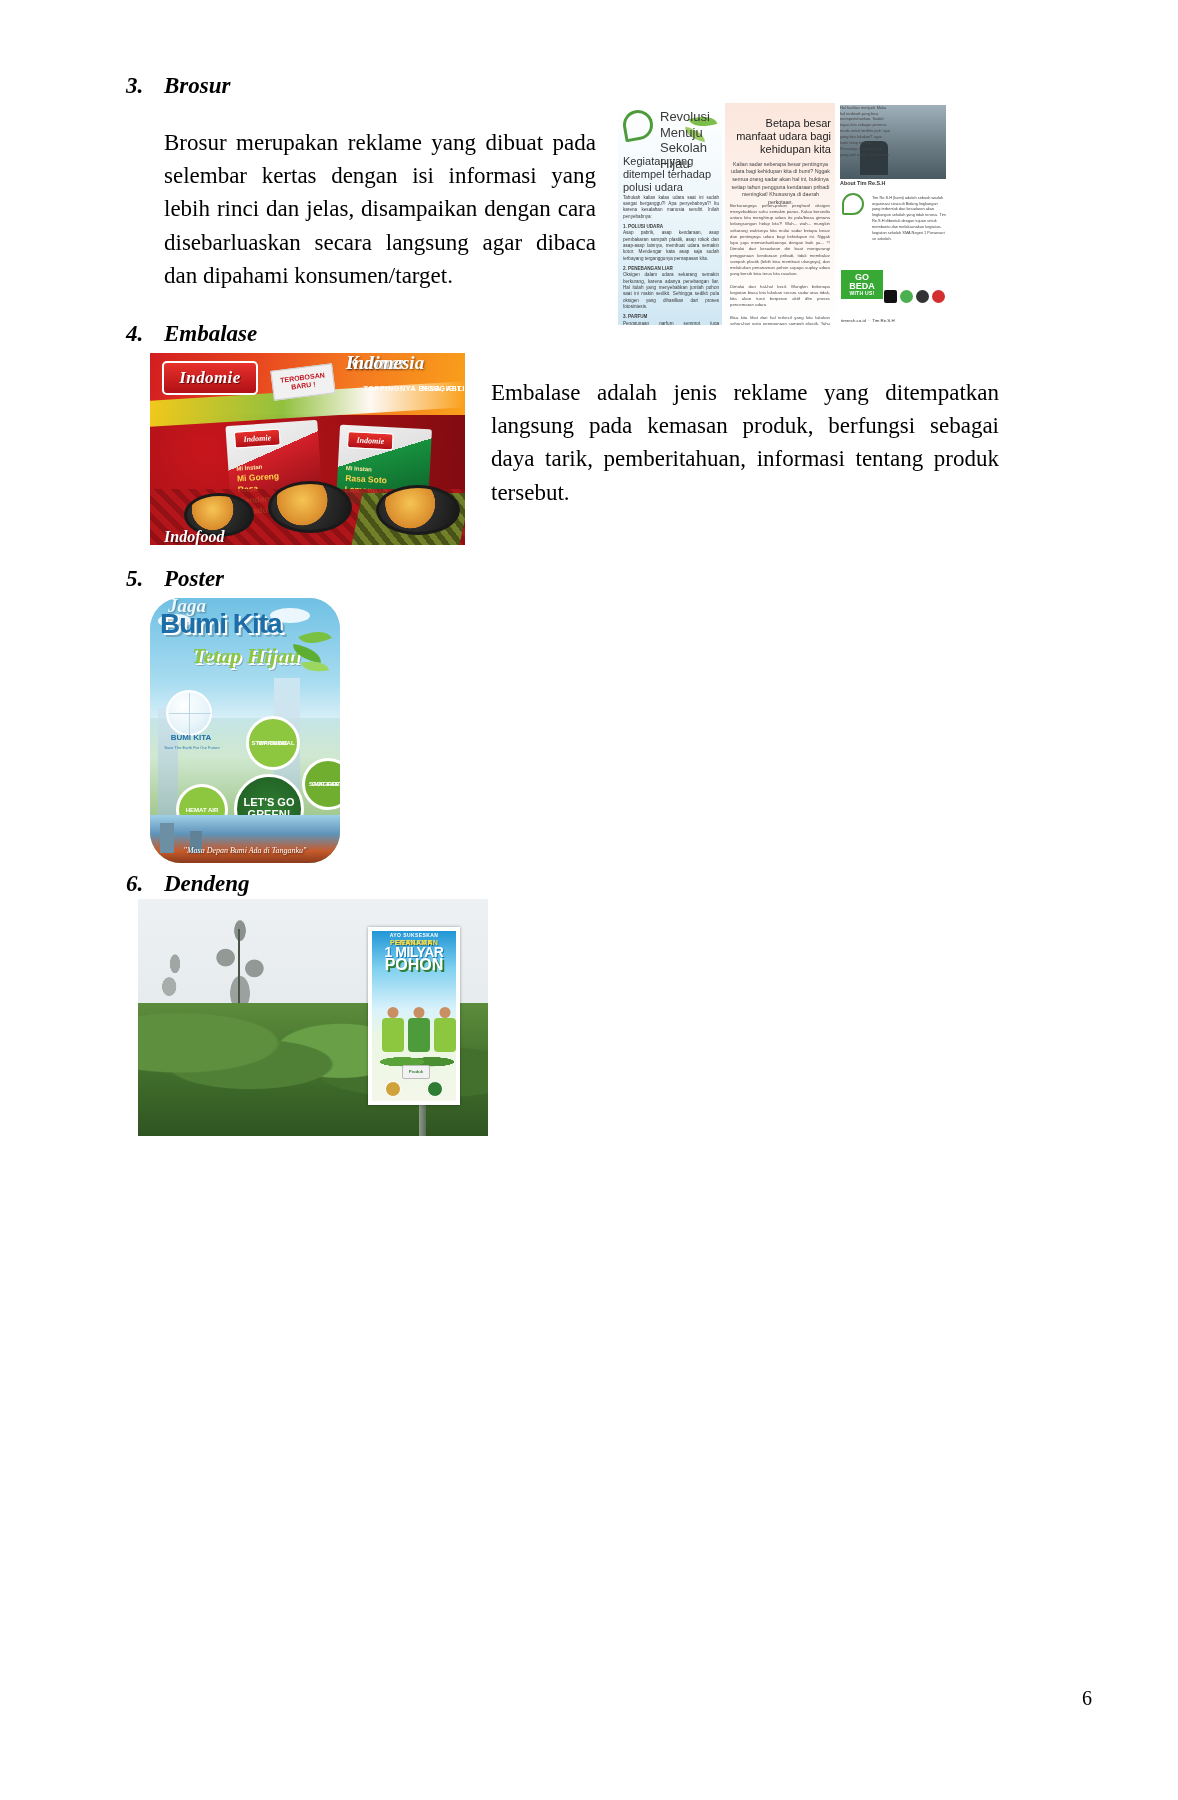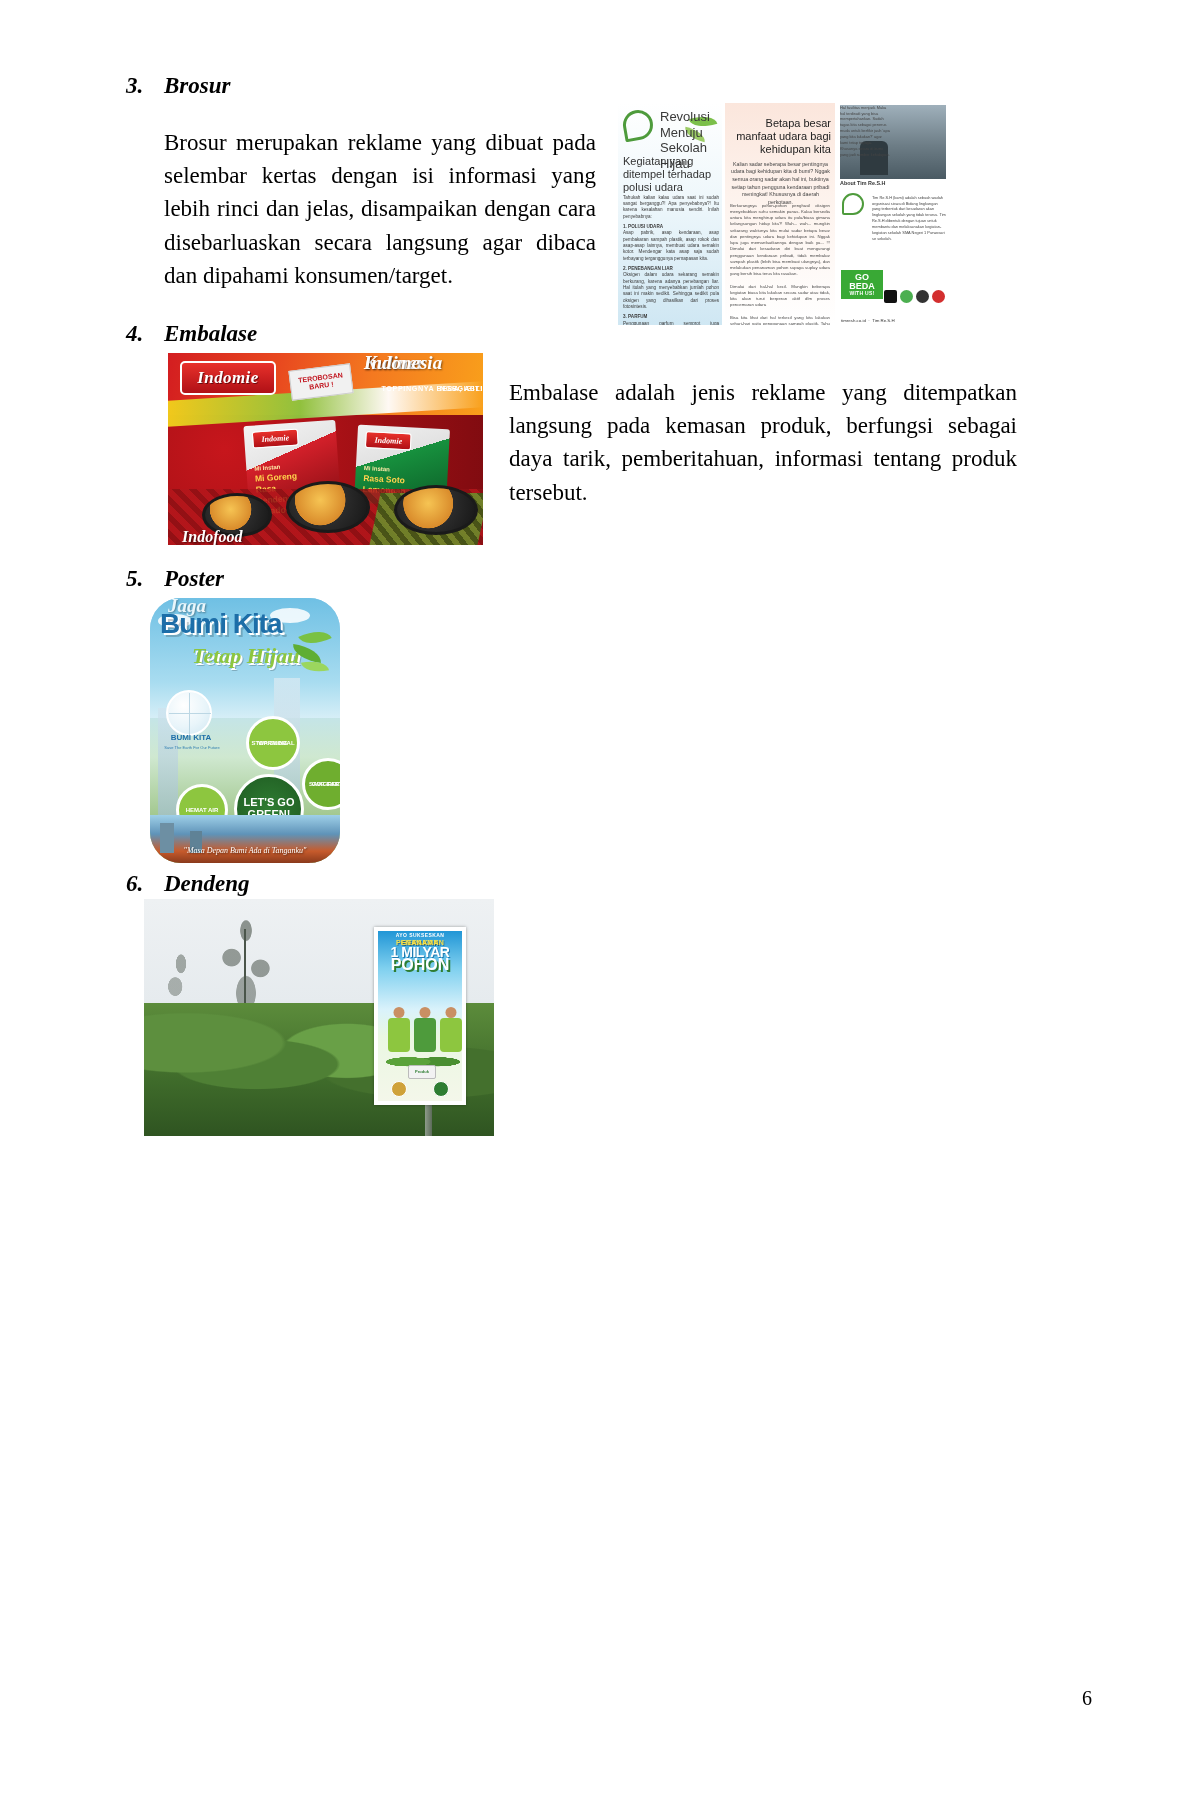--- a/index.html
+++ b/index.html
@@ -45,21 +45,21 @@
 
   
   #item5 { position:absolute; left:126px; top:565px; width:960px; }
   #item5 .body { display:flex; align-items:flex-start; margin-top:4px;}
   #item5 .textcol { width:612px; margin-left:16px; }
 
   
   #item6 { position:absolute; left:126px; top:870px; width:960px; }
   #item6 .body { display:flex; align-items:flex-start; }
   #item6 .textcol { width:470px; padding-left:38px; }
-  #item6 .imgcol { margin-left:18px; }
+  #item6 .imgcol { margin-left:12px; }
 
   .page-number {
     position:absolute; right:86px; bottom:90px;
     font-size:20px; font-family:"Liberation Serif", serif;
   }
 
   
   .fig-brosur { width:333px; height:222px; display:flex; gap:3px; background:#fff; }
   .br-panel { position:relative; overflow:hidden; }
   .br-p1 { width:104px; background:linear-gradient(180deg,#ffffff 0%,#eef7fb 45%,#cfe7f3 100%); }
@@ -379,21 +379,21 @@
       </div>
     </div>
   </div>
 
   <div class="item" id="item4">
     <div class="num-head head">
       <span class="num">4.</span>
       <span>Embalase</span>
     </div>
     <div class="body">
-      <div class="figwrap" style="margin-left:42px;">
+      <div class="figwrap" style="margin-left:24px;">
         <div class="fig-embalase">
           <div class="em-topband"></div>
           <div class="em-swoosh"></div>
           <div class="em-logo">
             <span>Indomie</span>
           </div>
           <div class="em-badge">
             <span>TEROBOSAN BARU !</span>
           </div>
           <div class="em-kuliner">Kuliner Indonesia</div>

